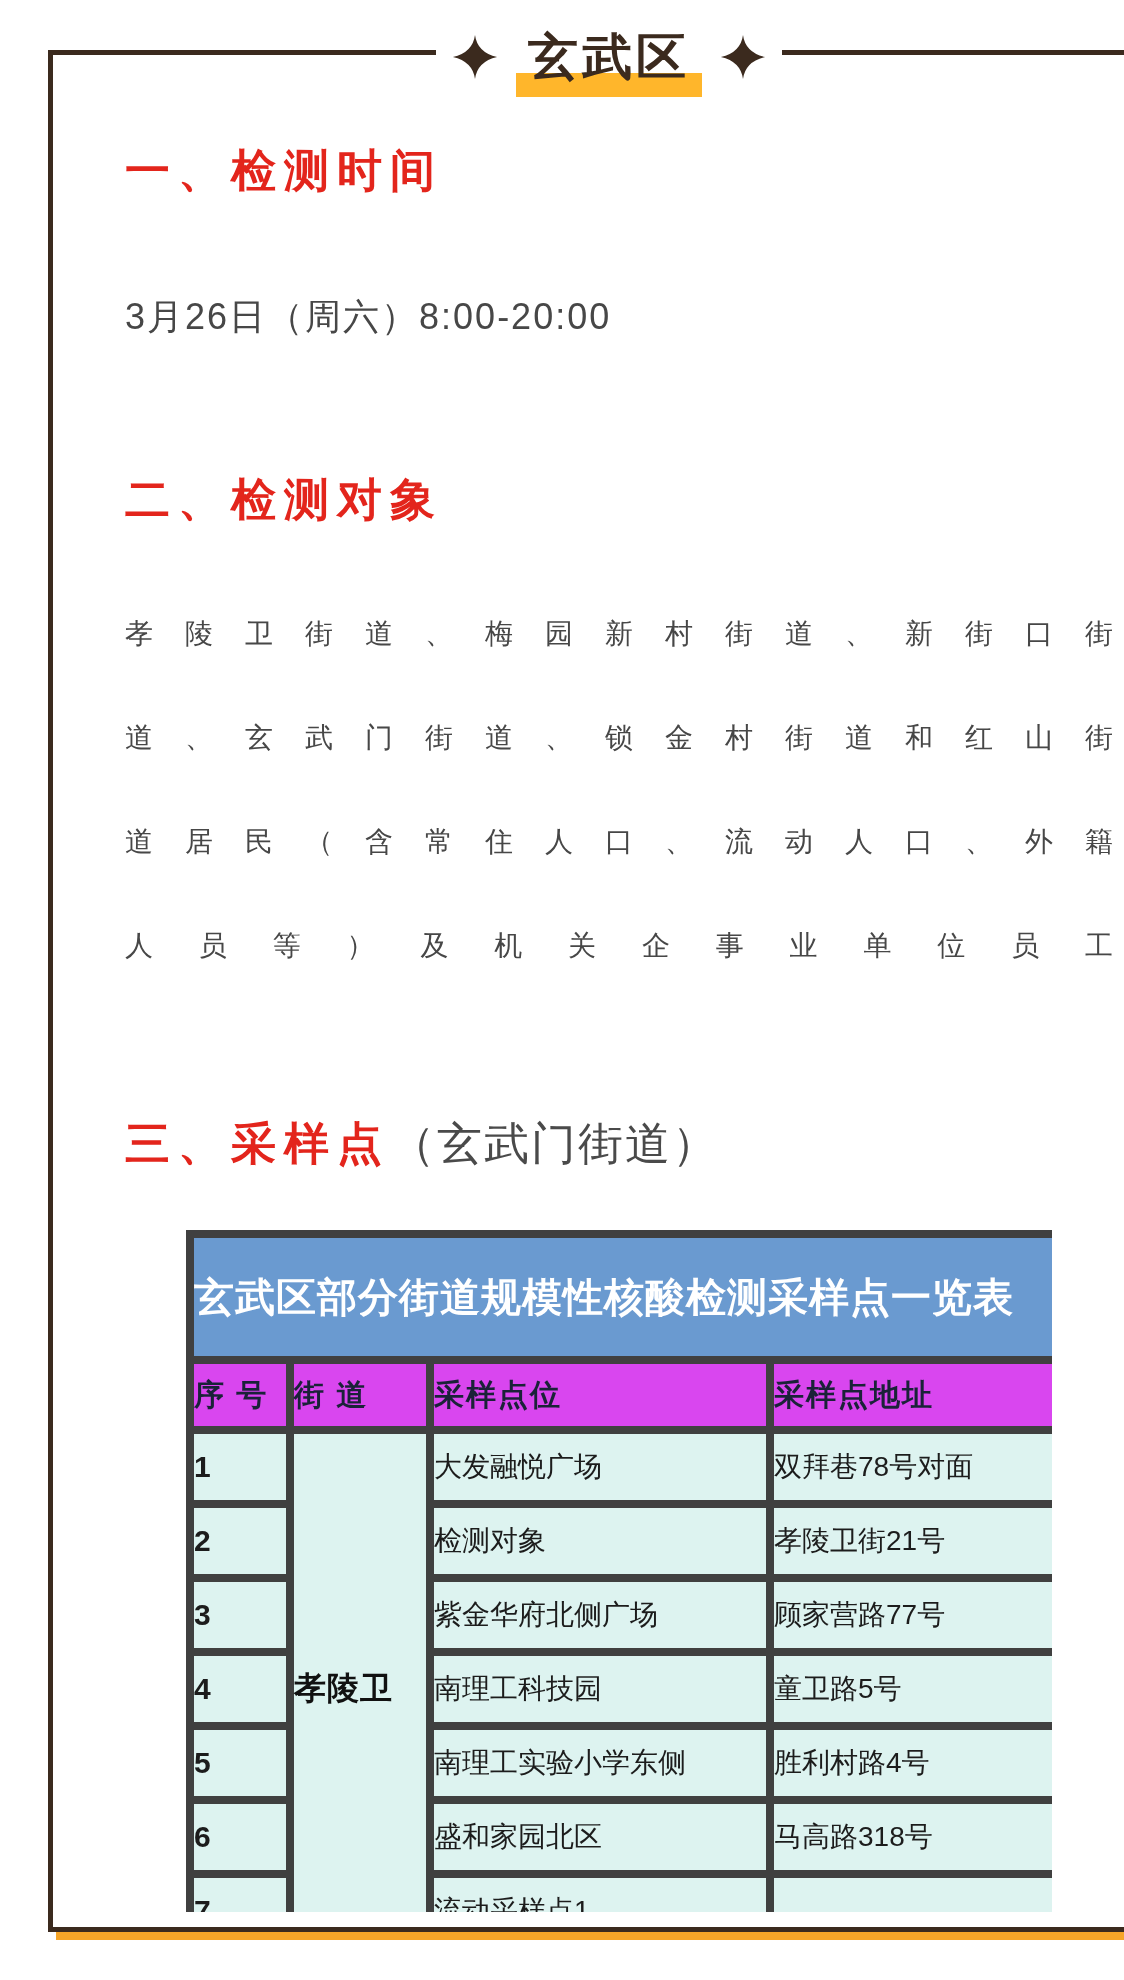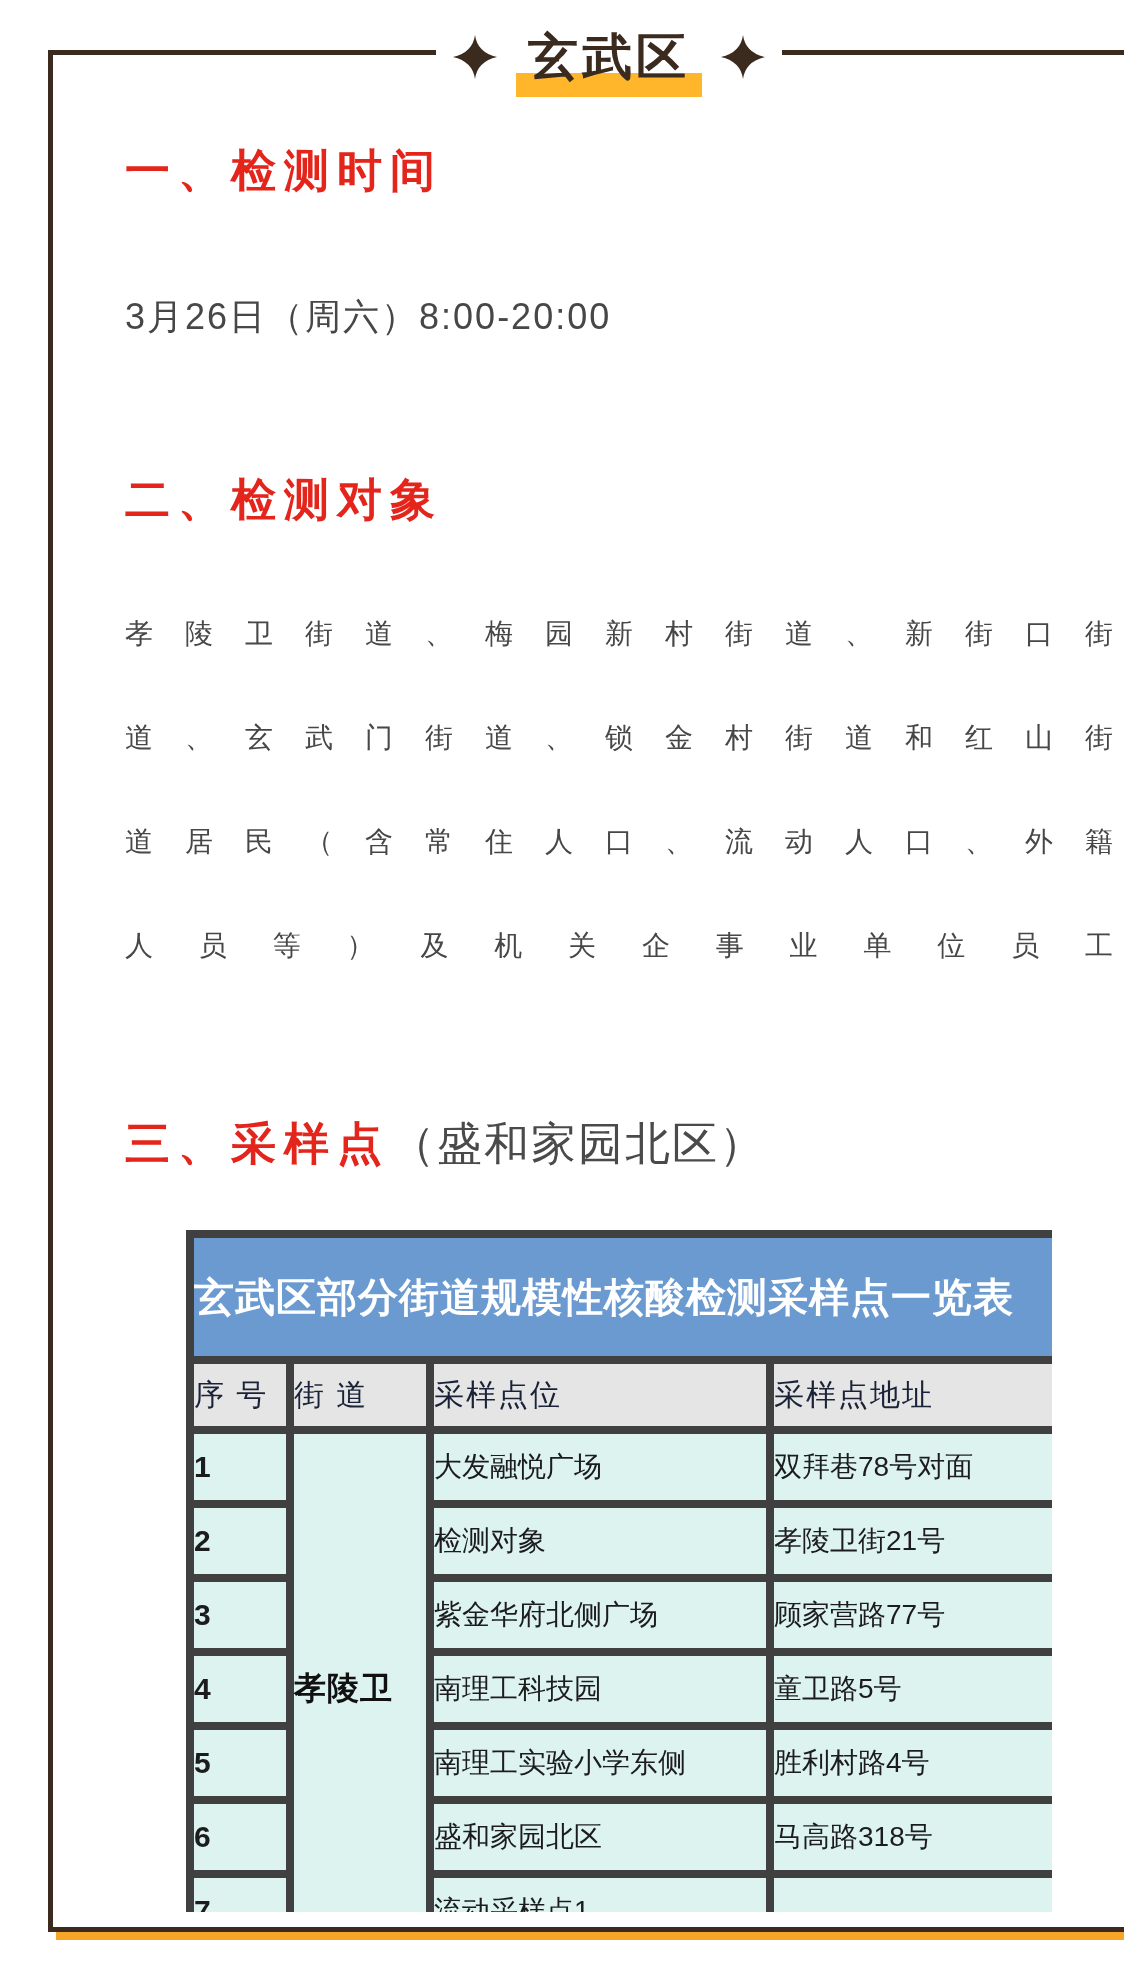--- a/index.html
+++ b/index.html
@@ -48,21 +48,21 @@
   table.sample { width:866px; border-collapse:collapse; table-layout:fixed; }
   table.sample col.c-no   { width:100px; }
   table.sample col.c-st   { width:140px; }
   table.sample col.c-site { width:340px; }
   table.sample col.c-addr { width:286px; }
   table.sample td, table.sample th { border:8px solid #404040; text-align:left; vertical-align:middle; }
   .tbl-title {
     background:#6A9AD0; color:#ffffff; font-size:40px; font-weight:bold;
     height:126px; letter-spacing:1px;
   }
-  .tbl-head th { background:#e5e5e5; color:#1A2238; font-size:30px; font-weight:normal;
+  .tbl-head th { background:#d946ef; color:#1A2238; font-size:30px; font-weight:bold;
     height:70px; letter-spacing:2px; }
   .tbl-row td { background:#DDF3F0; color:#1C1C1C; font-size:28px; height:74px; }
   .tbl-row td.no-cell { font-weight:bold; font-size:30px; }
   td.street-cell { background:#DDF3F0; font-weight:bold; font-size:32px; color:#111; letter-spacing:1px;margin-top:16px; }
 </style>
 </head>
 <body>
 
 <div class="page">
   <div class="card">
@@ -90,21 +90,21 @@
       <div class="date-line">3月26日（周六）8:00-20:00</div>
 
       <div class="sec-heading sec2">二、检测对象</div>
       <div class="para">
         <div class="pline">孝陵卫街道、梅园新村街道、新街口街</div>
         <div class="pline">道、玄武门街道、锁金村街道和红山街</div>
         <div class="pline">道居民（含常住人口、流动人口、外籍</div>
         <div class="pline">人员等）及机关企事业单位员工</div>
       </div>
 
-      <div class="sec-heading sec3"><span>三、采样点</span><span class="suffix">（盛和家园北区）</span></div>
+      <div class="sec-heading sec3"><span>三、采样点</span><span class="suffix">（玄武门街道）</span></div>
 
       <div class="table-clip">
         <table class="sample">
           <colgroup>
               <col class="c-no">
               <col class="c-st">
               <col class="c-site">
               <col class="c-addr">
             </colgroup>
           <tbody>

